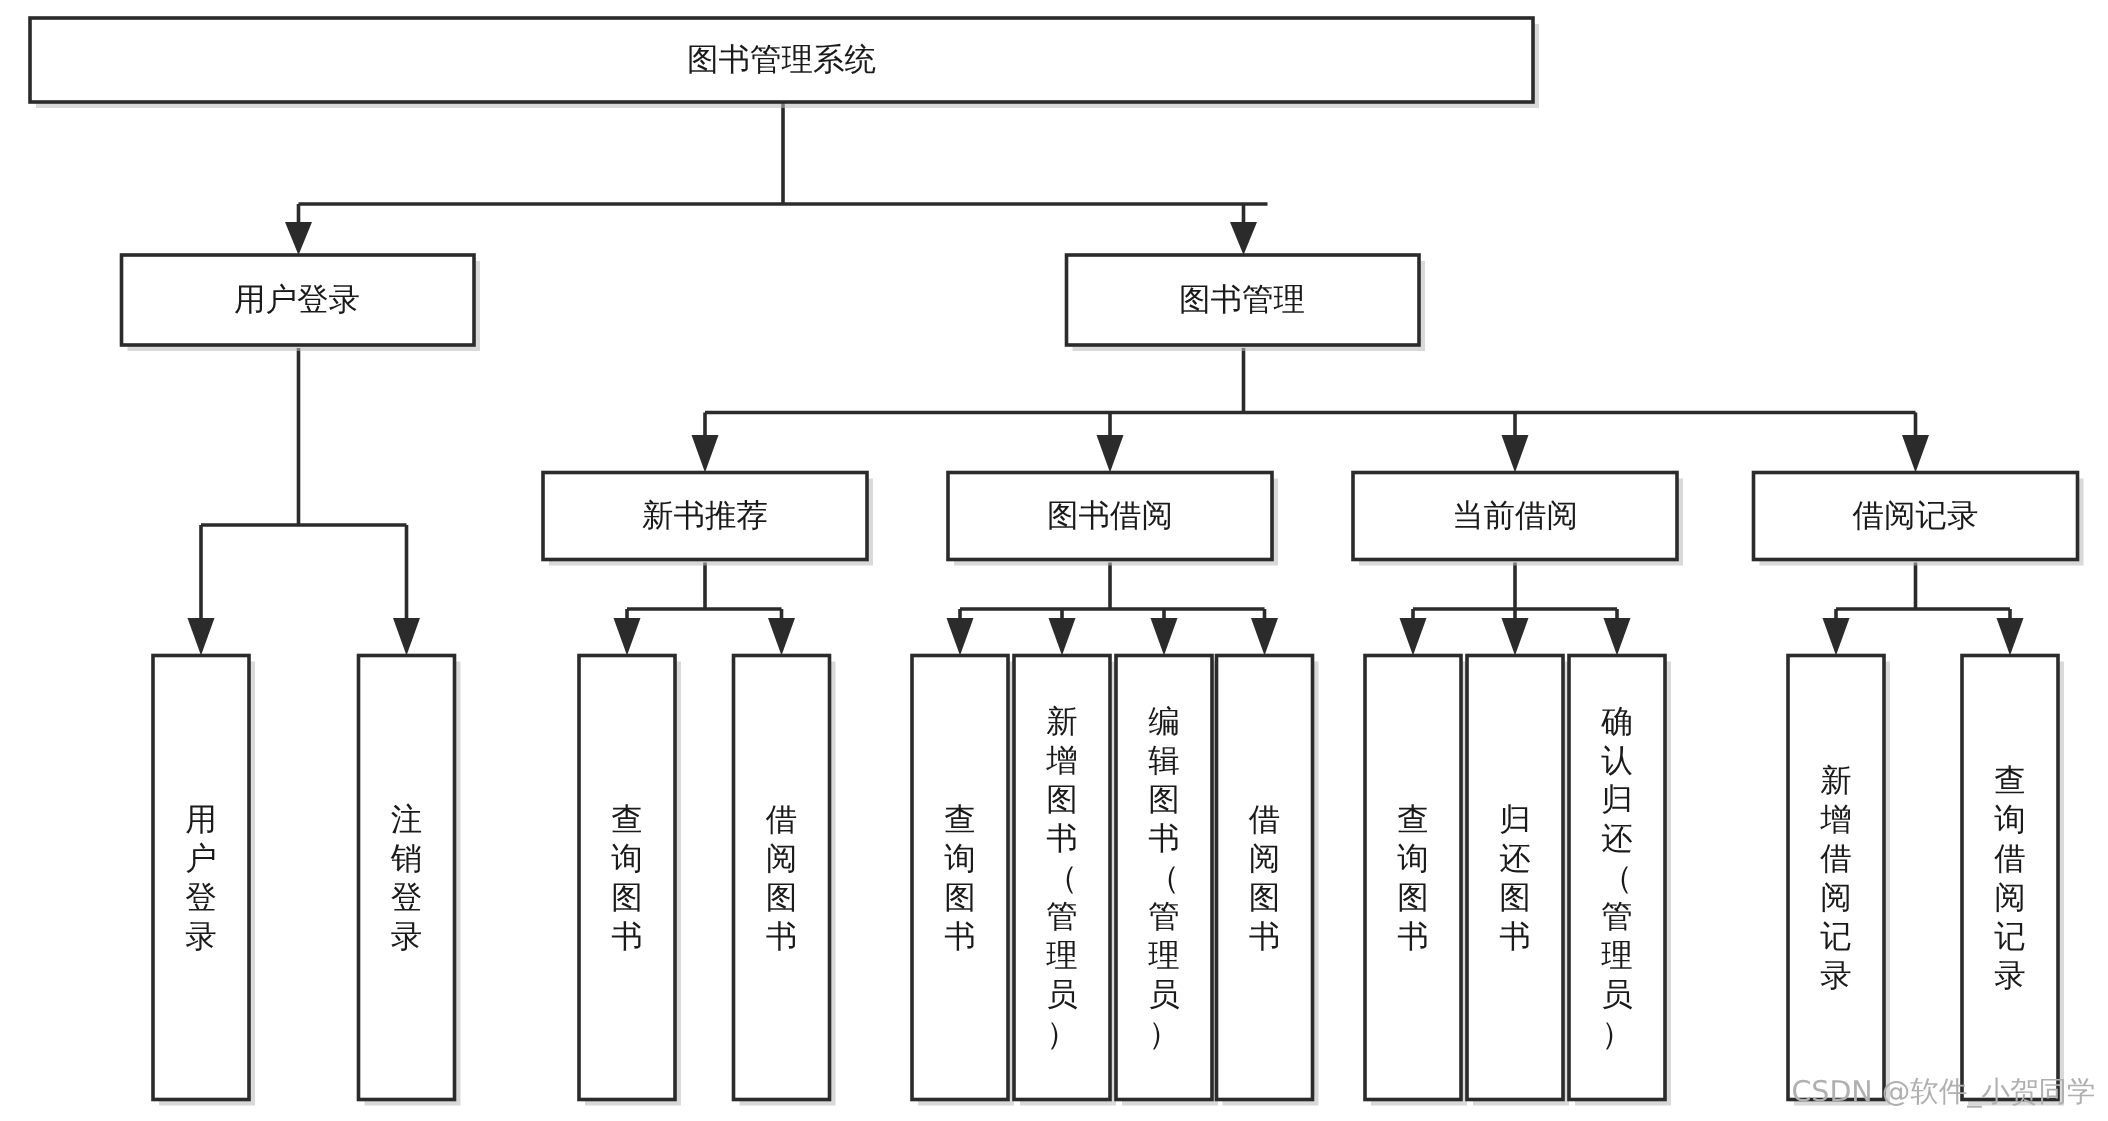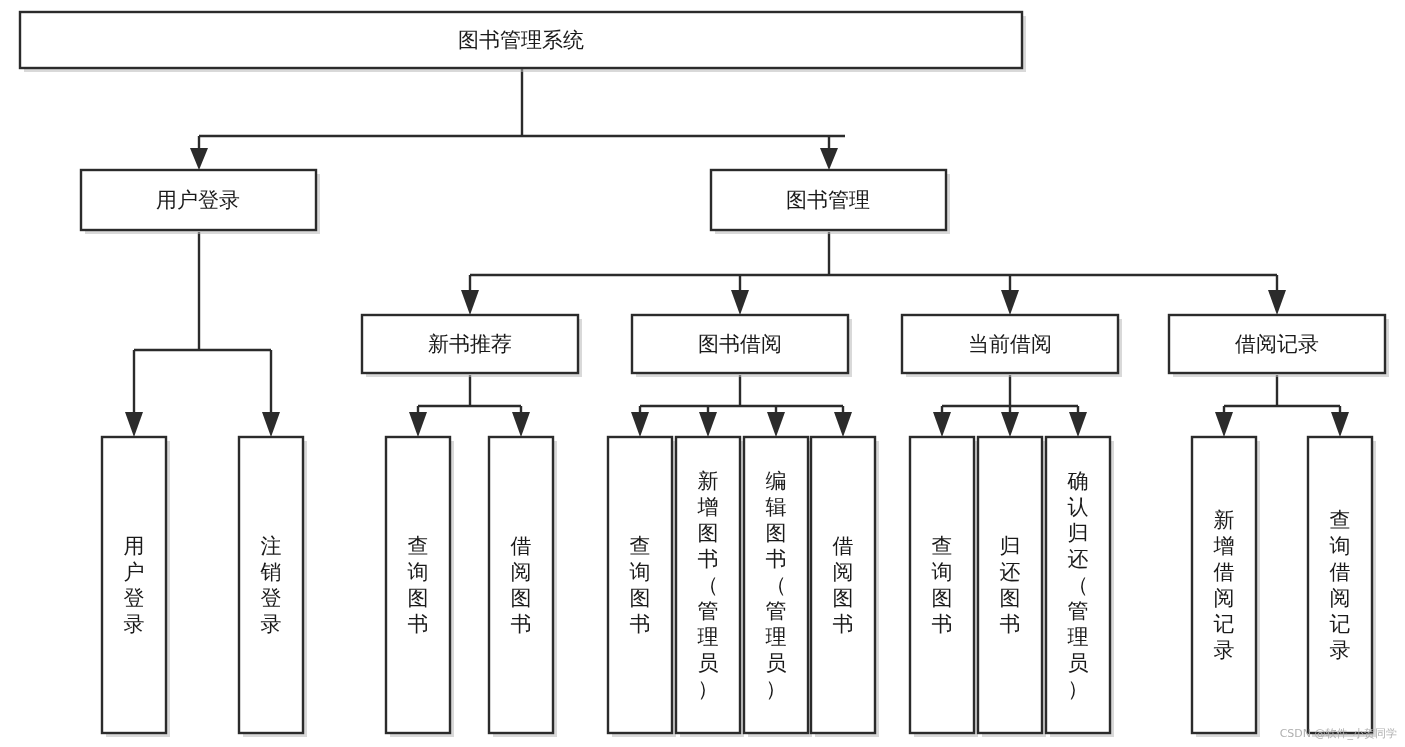--- a/index.html
+++ b/index.html
@@ -61,21 +61,21 @@
     text-orientation: upright;
     text-anchor: middle;
     white-space: pre;
     letter-spacing: 2px;
   }
   .watermark-text {
     position: absolute;
     right: 8px;
     bottom: 6px;
     font-family: "DejaVu Sans", "Liberation Sans", sans-serif;
-    font-size: 11px;
+    font-size: 19px;
     color: #b0b0b0;
     white-space: nowrap;
     user-select: none;
   }
 </style>
 </head>
 <body>
 
 <div id="diagram-root">
 

